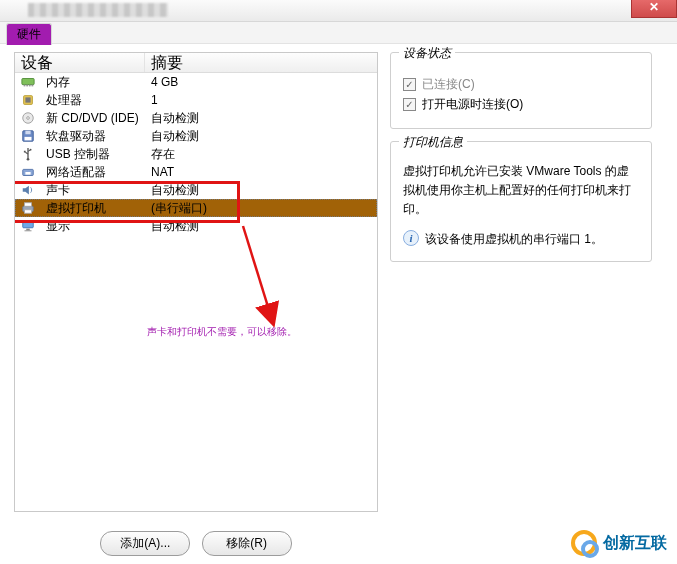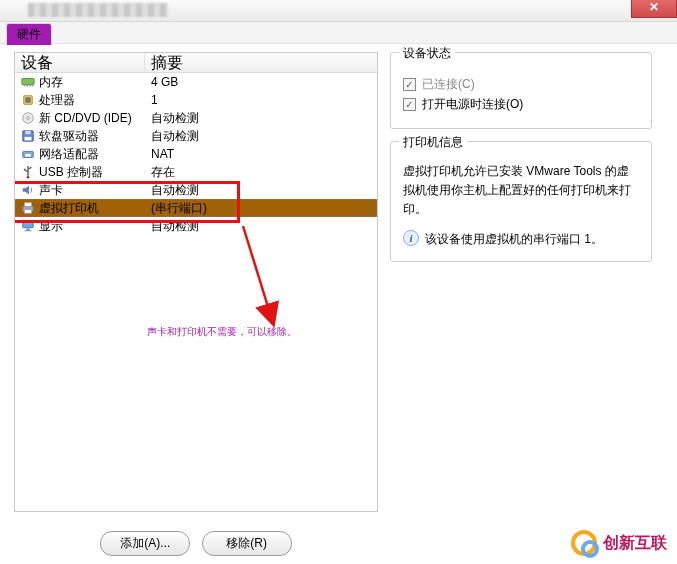--- a/index.html
+++ b/index.html
@@ -82,21 +82,21 @@
     font-size: 16px;
   }
   .hw-head .c1 { width: 130px; padding-left: 6px; border-right: 1px solid #e3e3e3; line-height: 20px;}
   .hw-head .c2 { flex: 1; padding-left: 6px; line-height: 20px;}
   .hw-row {
     display: flex;
     height: 18px;
     line-height: 18px;
     font-size: 12px;
   }
-  .hw-row .c1 { width: 130px; padding-left: 6px; display: flex; align-items: center; gap: 4px;}
+  .hw-row .c1 { width: 130px; padding-left: 6px; display: flex; align-items: center; gap: 11px;}
   .hw-row .c2 { flex: 1; padding-left: 6px; }
   .hw-row.selected { outline: 1px dotted #777; outline-offset: -1px; background: #a16207; }
   .ic { width: 14px; height: 14px; display:inline-flex; align-items:center; justify-content:center; }
   .ic svg { width:14px; height:14px; }
   .red-box {
     position: absolute;
     left: -7px;
     top: 128px;
     width: 232px;
     height: 42px;
@@ -142,32 +142,33 @@
     margin-bottom: 12px;
     padding: 20px 12px 12px 12px;
     position: relative;
   }
   .group-title {
     position: absolute;
     top: -8px; left: 8px;
     background: #fff;
     padding: 0 4px;
     font-size: 12px;
+    font-style: italic;
   }
   .cb { display:flex; align-items:center; gap:6px; margin: 3px 0; font-size: 12px;}
   .cb .box { width:13px; height:13px; border:1px solid #888; background:#f5f5f5; display:flex; align-items:center; justify-content:center; color:#666; font-size:10px;}
   .cb.disabled { color:#888; }
   .info { font-size:12px; line-height:1.6; }
   .info-row { display:flex; gap:6px; align-items:flex-start; margin-top:10px; }
   .info-ic { width:16px; height:16px; border-radius:50%; background:#e7f1fb; border:1px solid #88aee0; color:#2a66b0; font-style:italic; font-weight:bold; font-family:Georgia,serif; font-size:11px; display:flex; align-items:center; justify-content:center; flex:none;}
   .logo {
     position: absolute;
     right: 10px; bottom: 8px;
     display:flex; align-items:center; gap:6px;
-    font-size: 16px; color:#be185d; font-weight:600;
+    font-size: 16px; color:#0369a1; font-weight:600;
   }
   .logo-mark {
     width:26px; height:26px; position:relative;
   }
   .logo-mark::before, .logo-mark::after{
     content:""; position:absolute; border-radius:50%;
   }
   .logo-mark::before{ width:18px; height:18px; border:4px solid #f7a81c; left:0; top:0;}
   .logo-mark::after{ width:10px; height:10px; border:4px solid #6aa8e8; right:-2px; bottom:-2px;}
 </style>
@@ -239,42 +240,42 @@
                 </svg>
               </span>
               <span>软盘驱动器</span>
             </div>
             <div class="c2">自动检测</div>
           </div>
           <div class="hw-row">
             <div class="c1">
               <span class="ic">
                 <svg viewBox="0 0 16 16">
-                  <rect x="2" y="5" width="12" height="7" rx="1" fill="#8aa6d6" stroke="#4c6da6"></rect>
-                  <rect x="5" y="8" width="6" height="3" fill="#fff"></rect>
-                </svg>
-              </span>
-              <span>网络适配器</span>
-            </div>
-            <div class="c2">NAT</div>
-          </div>
-          <div class="hw-row">
-            <div class="c1">
-              <span class="ic">
-                <svg viewBox="0 0 16 16">
                   <path d="M8 1v12" stroke="#555" stroke-width="1.5"></path>
                   <circle cx="8" cy="14" r="1.5" fill="#555"></circle>
                   <path d="M8 5l3 -2M8 8l-3 -2" stroke="#555" stroke-width="1.2"></path>
                   <circle cx="11" cy="3" r="1" fill="#555"></circle>
                   <rect x="3.3" y="4.3" width="2" height="2" fill="#555"></rect>
                 </svg>
               </span>
               <span>USB 控制器</span>
             </div>
             <div class="c2">存在</div>
+          </div>
+          <div class="hw-row">
+            <div class="c1">
+              <span class="ic">
+                <svg viewBox="0 0 16 16">
+                  <rect x="2" y="5" width="12" height="7" rx="1" fill="#8aa6d6" stroke="#4c6da6"></rect>
+                  <rect x="5" y="8" width="6" height="3" fill="#fff"></rect>
+                </svg>
+              </span>
+              <span>网络适配器</span>
+            </div>
+            <div class="c2">NAT</div>
           </div>
           <div class="hw-row">
             <div class="c1">
               <span class="ic">
                 <svg viewBox="0 0 16 16">
                   <path d="M2 6h3l4 -3v10l-4 -3H2z" fill="#5a7fae"></path>
                   <path d="M11 5c1.5 1 1.5 5 0 6" stroke="#5a7fae" fill="none"></path>
                 </svg>
               </span>
               <span>声卡</span>

